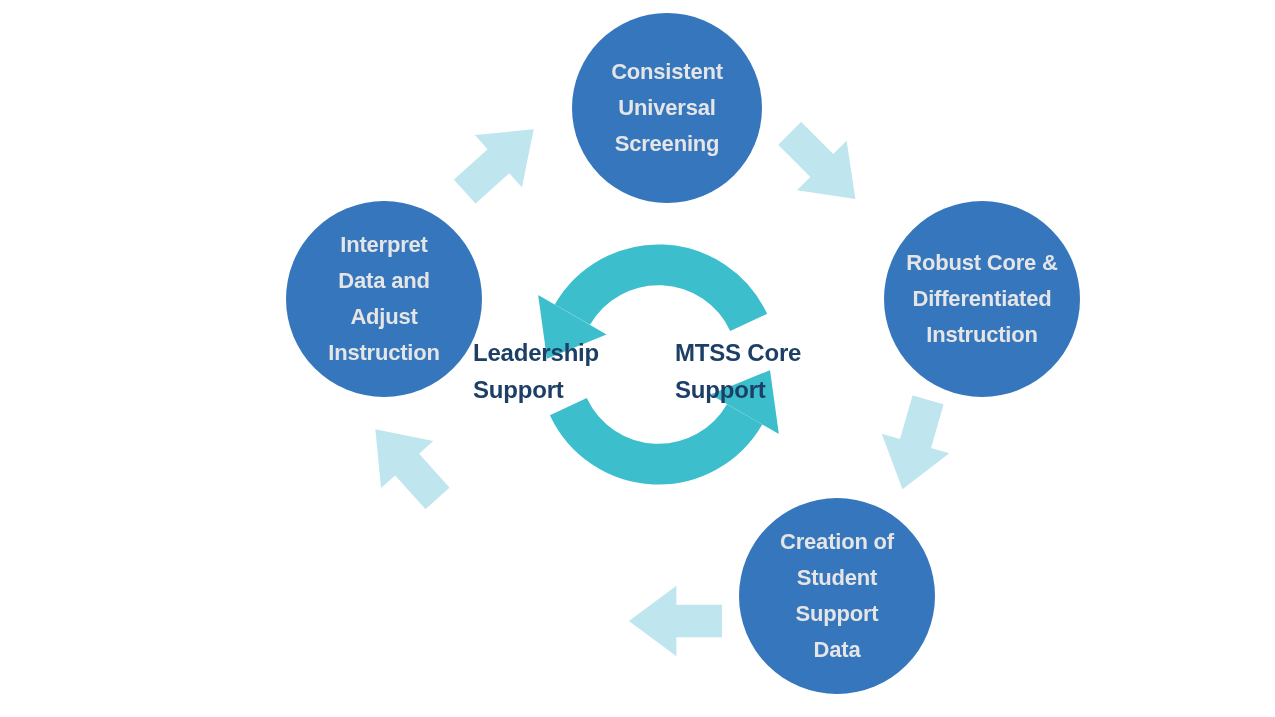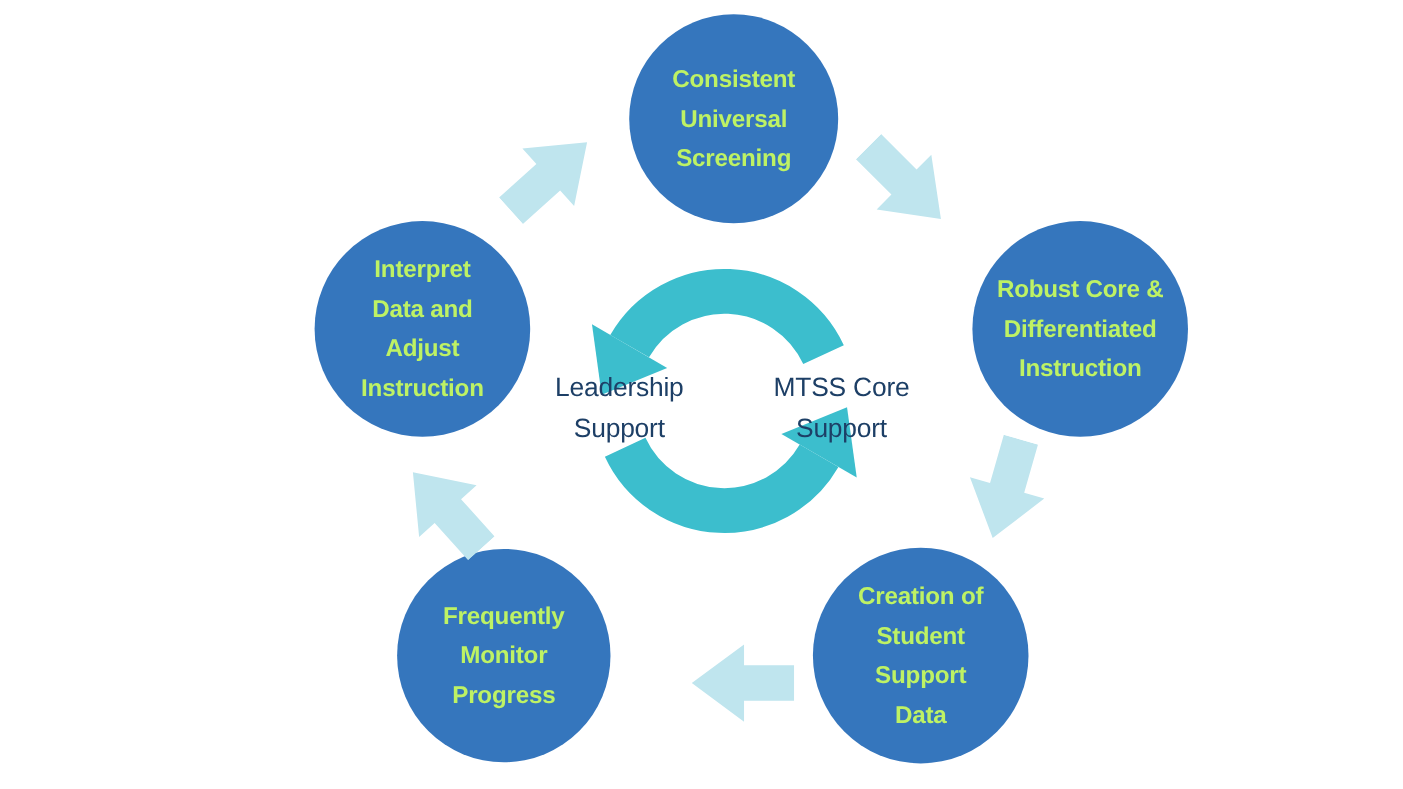--- a/index.html
+++ b/index.html
@@ -17,21 +17,21 @@
   }
   .node {
     position: absolute;
     background: #3576bd;
     border-radius: 50%;
     display: flex;
     align-items: center;
     justify-content: center;
   }
   .node-label {
-    color: #bef264;
+    color: #e5e5e5;
     font-weight: 700;
     font-size: 22px;
     line-height: 36px;
     text-align: center;
     white-space: pre-line;
     letter-spacing: -0.2px;
   }
   .flow-arrow {
     position: absolute;
     width: 95px;
@@ -51,23 +51,23 @@
   }
   .cycle-svg .arc {
     fill: none;
     stroke: #3cbecd;
     stroke-width: 36;
   }
   .cycle-svg .head { fill: #3cbecd; }
   .center-label {
     position: absolute;
     width: 180px;
-    text-align: center;
+    text-align: left;
     color: #1d3f66;
-    font-weight: 400;
+    font-weight: 700;
     font-size: 24px;
     line-height: 37px;
     white-space: pre-line;
     letter-spacing: -0.2px;
   }
   .center-label.left  { left: 473px; top: 334px; }
   .center-label.right { left: 675px; top: 334px; }
 </style>
 </head>
 <body>
@@ -86,25 +86,20 @@
 Instruction</div>
   </div>
 
   <div class="node" style="left:739px; top:498px; width:196px; height:196px">
     <div class="node-label">Creation of
 Student
 Support
 Data</div>
   </div>
 
-  <div class="node" style="left:361px; top:499px; width:194px; height:194px">
-    <div class="node-label">Frequently
-Monitor
-Progress</div>
-  </div>
 
   <div class="node" style="left:286px; top:201px; width:196px; height:196px">
     <div class="node-label">Interpret
 Data and
 Adjust
 Instruction</div>
   </div>
 
   <div class="flow-arrow" style="left:452px; top:112px; transform:rotate(-42deg)">
     <svg width="95" height="86" viewBox="0 0 100 90">

